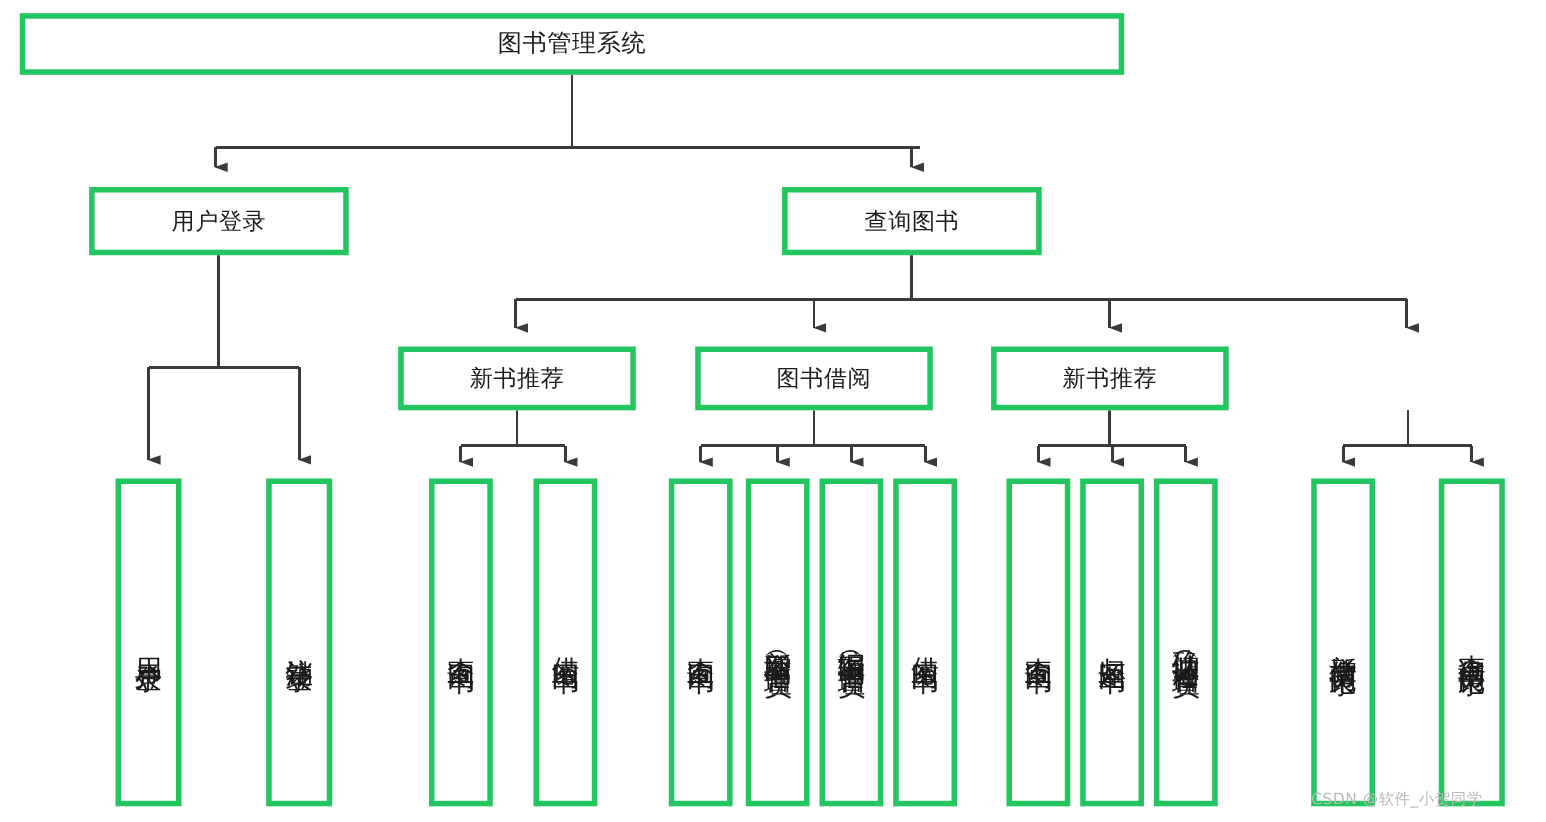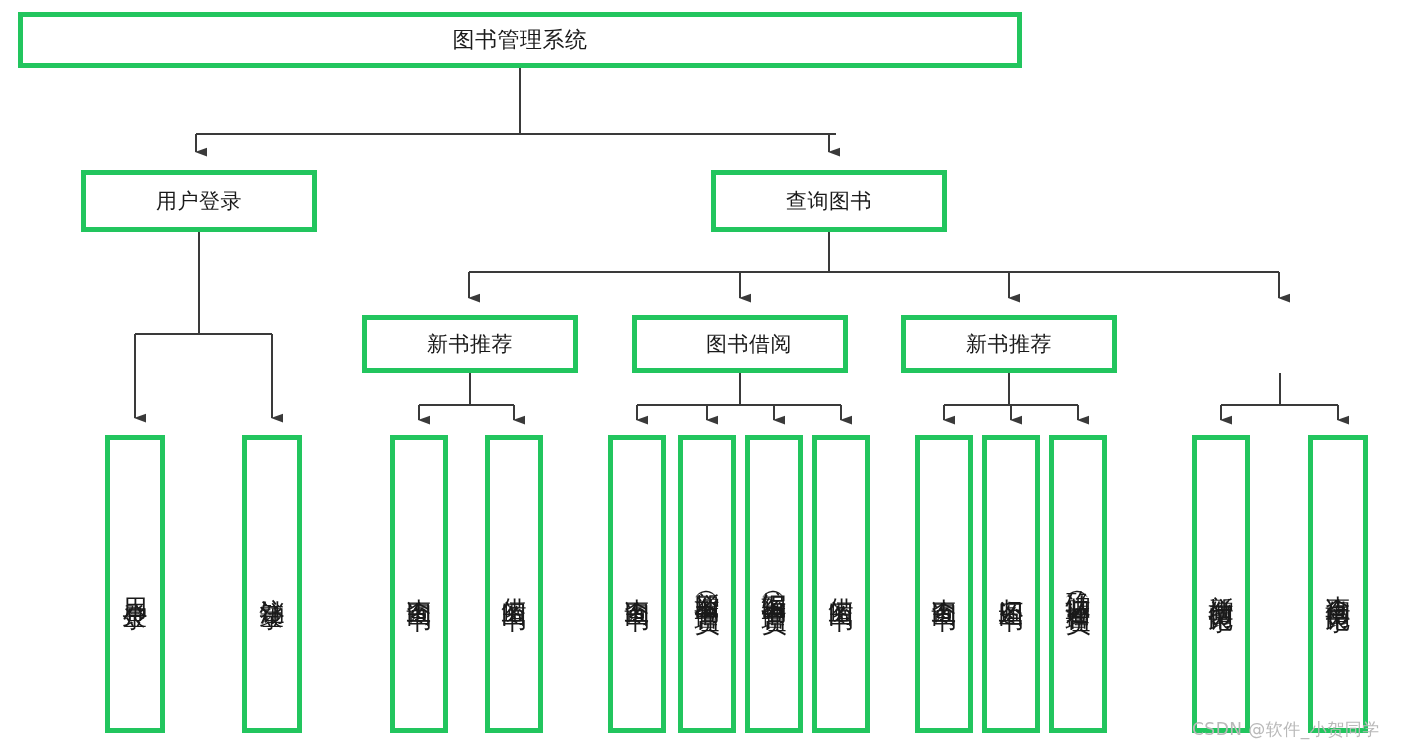--- a/index.html
+++ b/index.html
@@ -57,21 +57,21 @@
   .node.vert .node-label {
     writing-mode: vertical-rl;
     text-orientation: upright;
     font-size: 25px;
     letter-spacing: 3px;
     line-height: 1;
     white-space: nowrap;
   }
   .watermark {
     position: absolute;
-    font-size: 17px;
+    font-size: 14px;
     color: #b9b9b9;
     white-space: nowrap;
     letter-spacing: 0.5px;
   }
 </style>
 </head>
 <body>
 
 <div id="diagram-root">
 

